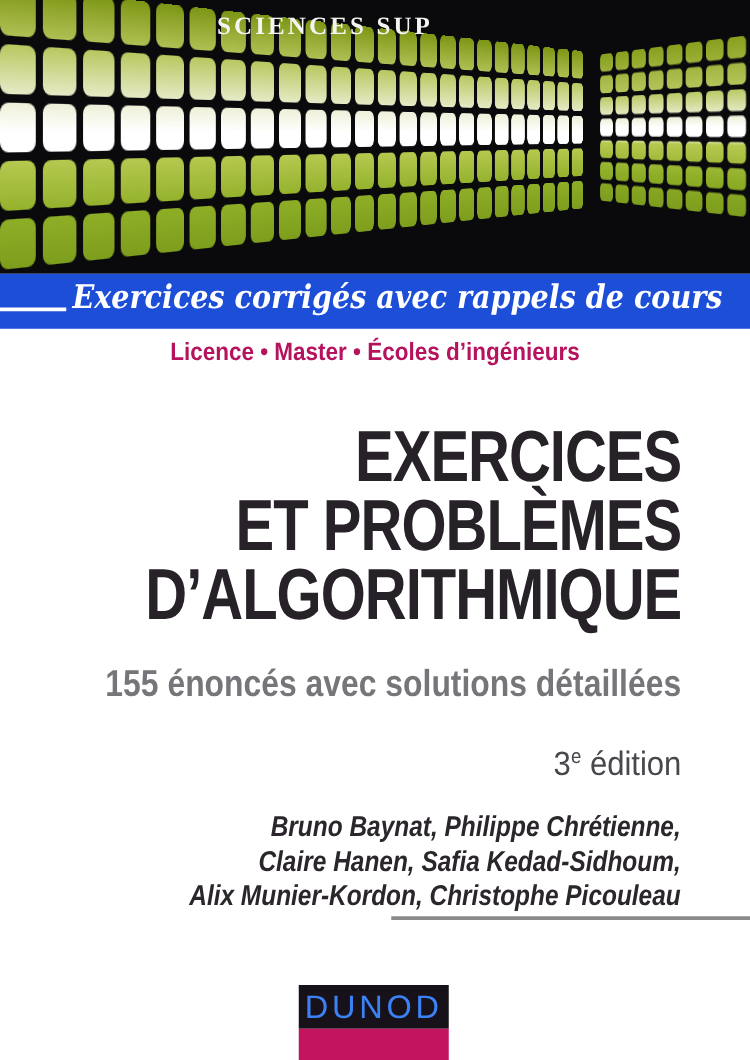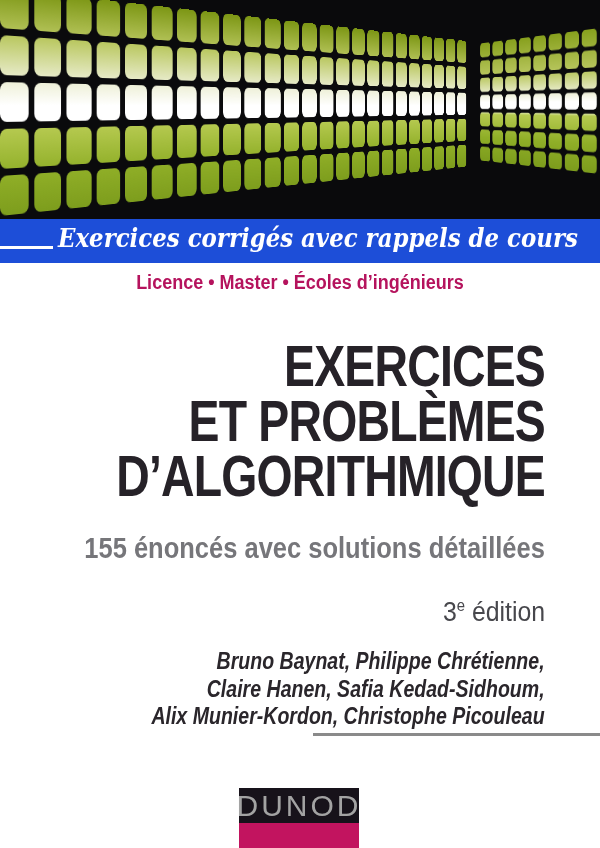--- a/index.html
+++ b/index.html
@@ -44,21 +44,21 @@
   .authors{position:absolute;right:55px;top:648px;text-align:right;color:#2a262b;
            font-weight:bold;font-style:italic;font-size:23px;line-height:27.5px;
            white-space:nowrap;transform:scaleX(0.85);transform-origin:right top;}
 
   .rule{position:absolute;left:313px;top:733px;width:287px;height:3px;background:#8a8a8a;}
 
   
   .logo{position:absolute;left:239px;top:788px;width:120px;height:60px;}
   .logo-top{position:absolute;left:0;top:0;width:120px;height:35px;background:#17121a;
             display:flex;align-items:center;justify-content:center;}
-  .logo-name{color:#a3a3a3;font-size:30px;letter-spacing:3px;font-weight:400;}
+  .logo-name{color:#3b82f6;font-size:26px;letter-spacing:3px;font-weight:400;}
   .logo-bottom{position:absolute;left:0;top:35px;width:120px;height:25px;background:#c2145f;}
 </style>
 </head>
 <body>
 
 <div class="header">
   <div class="wall wall-left">
     <svg id="wallL" width="984" height="235" viewBox="0 0 984 235" xmlns="http://www.w3.org/2000/svg">
       <defs>
         <linearGradient id="wallL-g" gradientUnits="userSpaceOnUse" x1="0" y1="0" x2="0" y2="235">
@@ -259,20 +259,21 @@
         <rect x="0.0" y="128.6" width="22" height="17.5" rx="5" fill="url(#wallR-g)"></rect>
         <rect x="26.5" y="128.6" width="22" height="17.5" rx="5" fill="url(#wallR-g)"></rect>
         <rect x="53.0" y="128.6" width="22" height="17.5" rx="5" fill="url(#wallR-g)"></rect>
         <rect x="79.5" y="128.6" width="22" height="17.5" rx="5" fill="url(#wallR-g)"></rect>
         <rect x="106.0" y="128.6" width="22" height="17.5" rx="5" fill="url(#wallR-g)"></rect>
         <rect x="132.5" y="128.6" width="22" height="17.5" rx="5" fill="url(#wallR-g)"></rect>
         <rect x="159.0" y="128.6" width="22" height="17.5" rx="5" fill="url(#wallR-g)"></rect>
         <rect x="185.5" y="128.6" width="22" height="17.5" rx="5" fill="url(#wallR-g)"></rect>
       </svg>
   </div>
+  <div class="collection">SCIENCES SUP</div>
 </div>
 
 <div class="banner">
   <div class="banner-dash"></div>
   <div class="tagline">Exercices corrigés avec rappels de cours</div>
 </div>
 
 <div class="audience">Licence • Master • Écoles d’ingénieurs</div>
 
 <div class="title">

